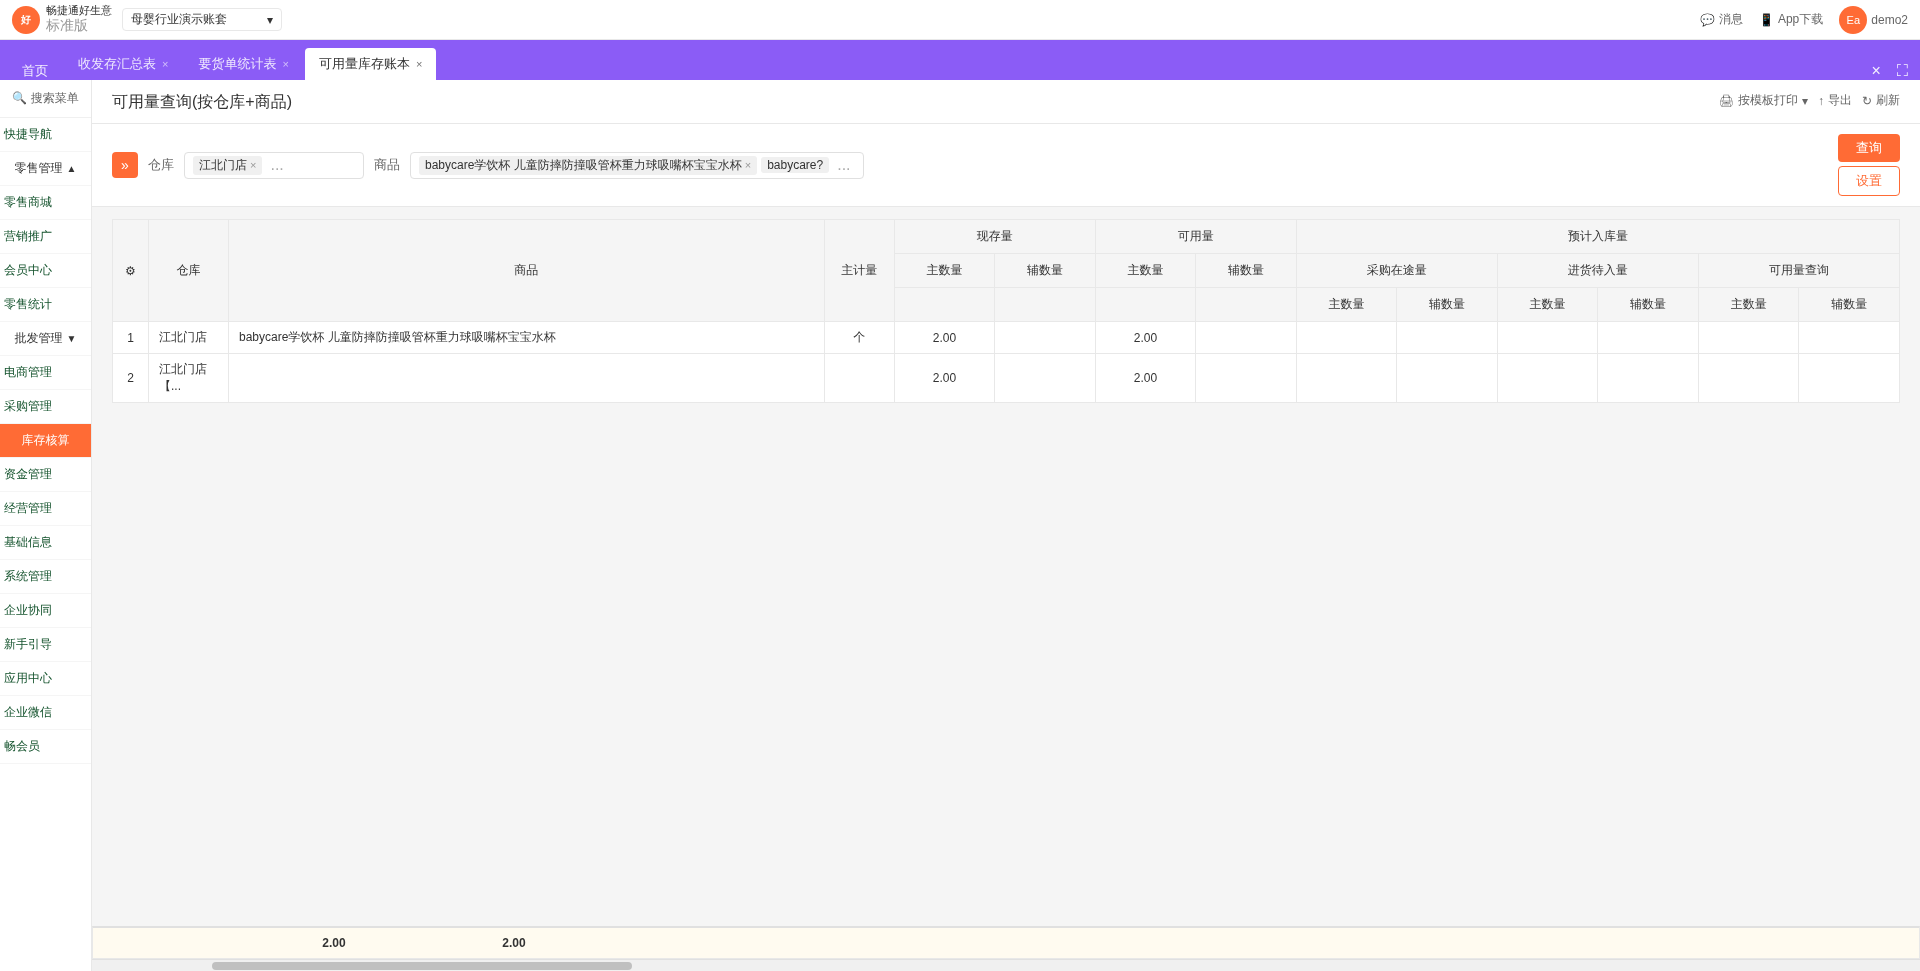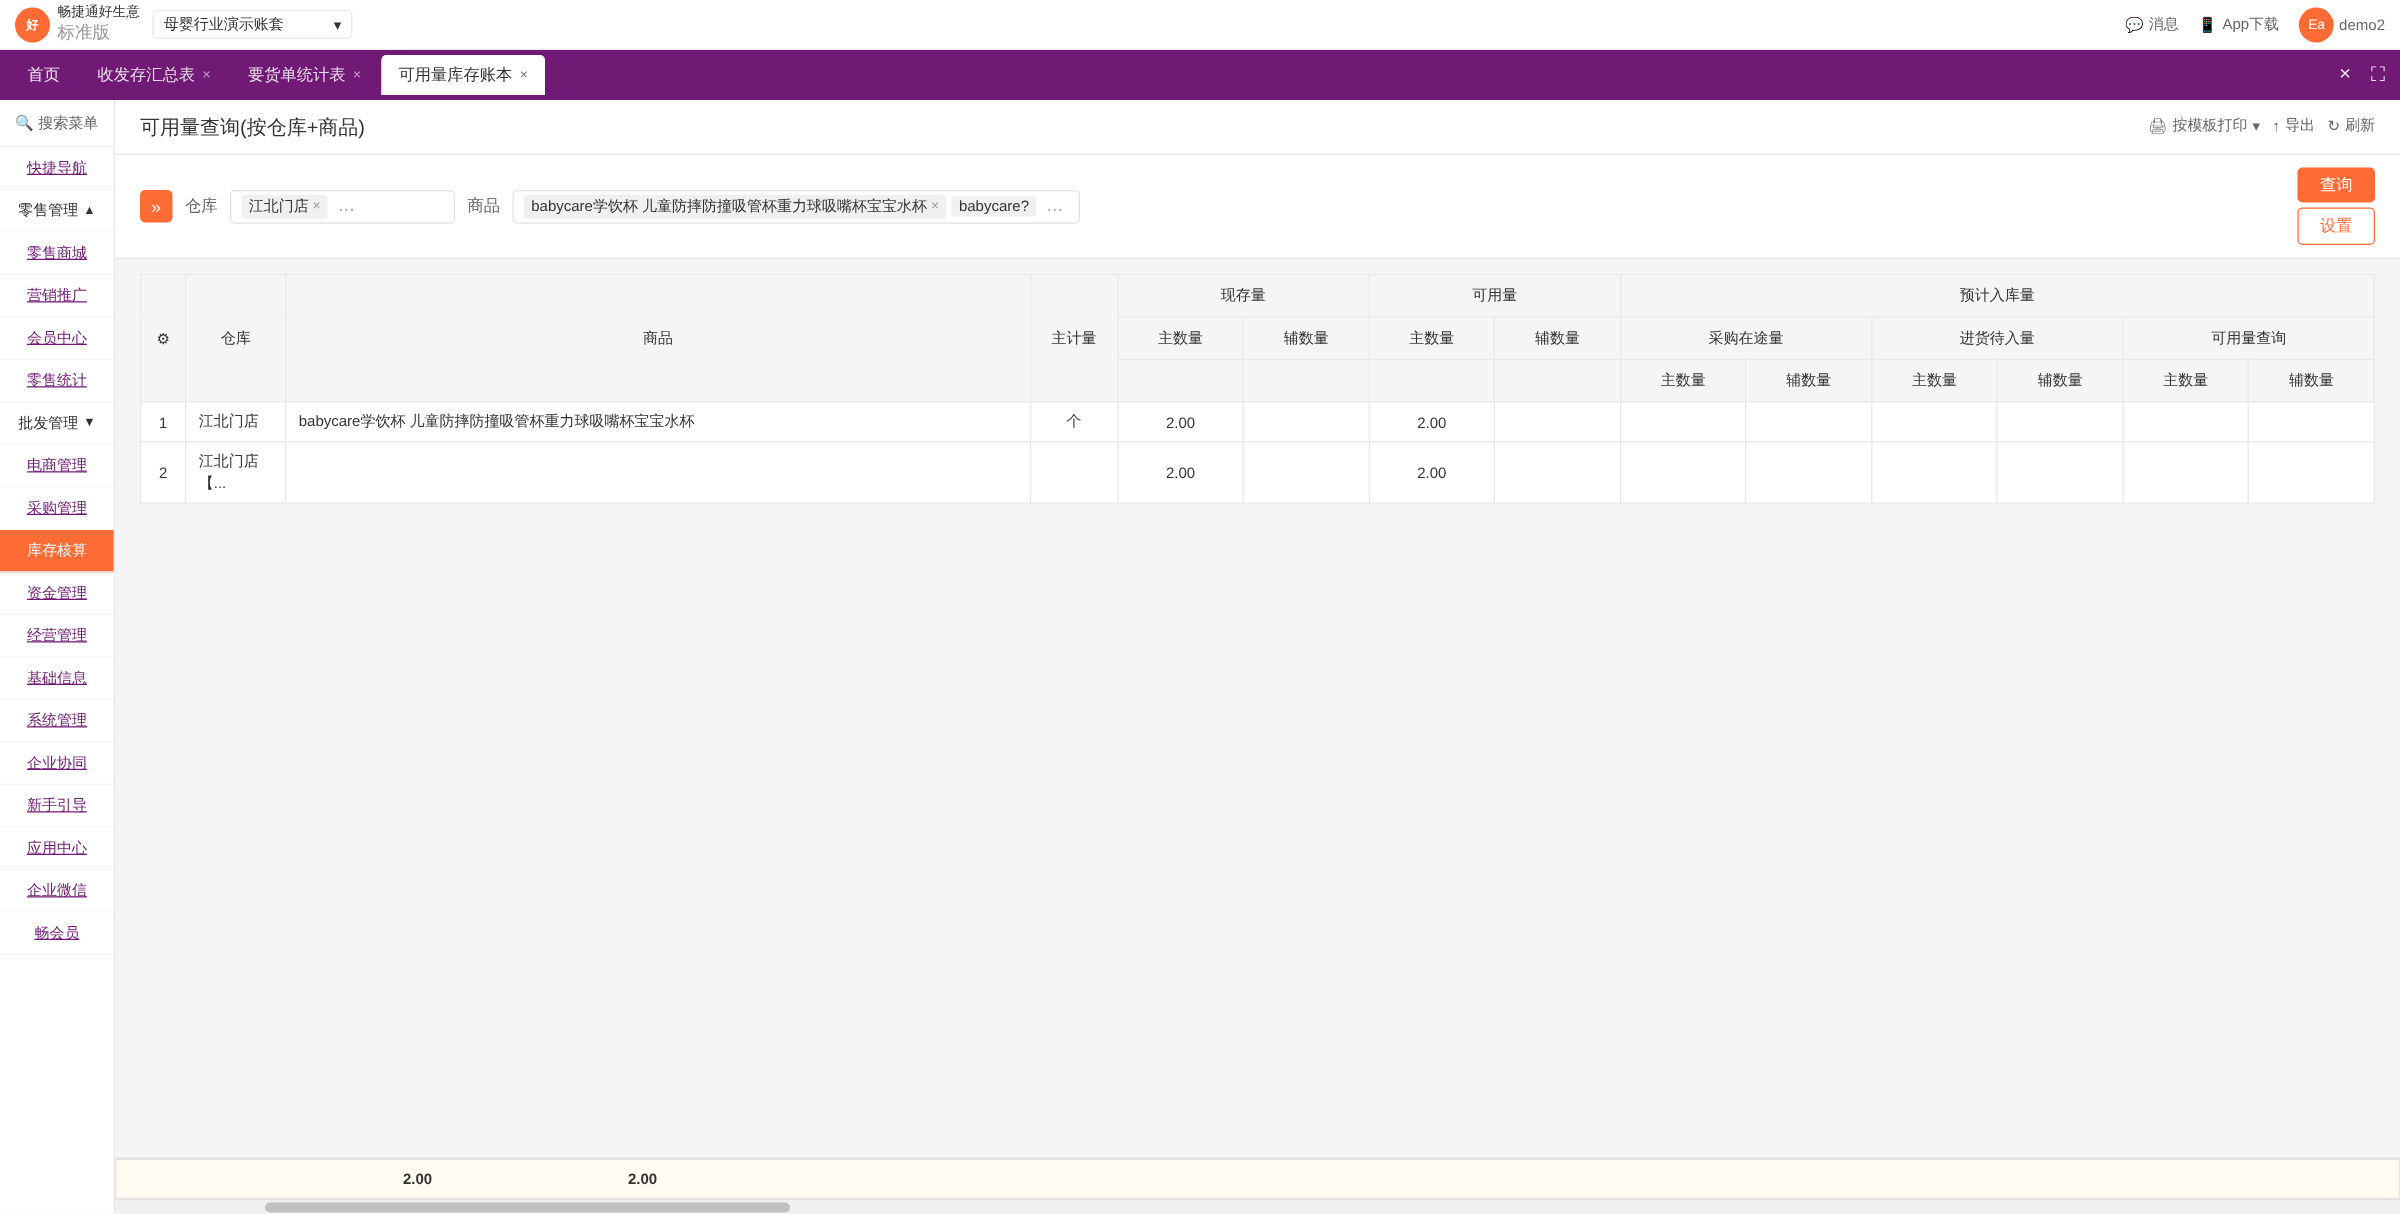--- a/index.html
+++ b/index.html
@@ -22,23 +22,23 @@
     .logo-text { font-size: 11px; color: #333; line-height: 1.2; }
     .logo-subtitle { color: #999; font-size: 14px; }
     .industry-select { display: flex; align-items: center; gap: 4px; border: 1px solid #e8e8e8; border-radius: 4px; padding: 2px 8px; font-size: 12px; color: #333; cursor: pointer; min-width: 160px; justify-content: space-between; }
     .topbar-right { display: flex; align-items: center; gap: 16px; }
     .topbar-action { display: flex; align-items: center; gap: 4px; font-size: 12px; color: #666; cursor: pointer; }
     .avatar { width: 28px; height: 28px; border-radius: 50%; background: #ff6b35; display: flex; align-items: center; justify-content: center; color: white; font-size: 11px; }
 
     
     .nav-tabs {
       height: 40px;
-      background: #701a75;
-      display: flex;
-      align-items: center;
+      background: #8b5cf6;
+      display: flex;
+      align-items: flex-end;
       padding: 0 8px;
       gap: 2px;
       flex-shrink: 0;
     }
     .nav-tab {
       height: 32px;
       padding: 0 14px;
       border-radius: 4px 4px 0 0;
       display: flex;
       align-items: center;
@@ -82,26 +82,25 @@
     .sidebar-search {
       padding: 10px 8px;
       border-bottom: 1px solid #f0f0f0;
       font-size: 12px;
       color: #666;
       cursor: pointer;
       text-align: center;
     }
     .sidebar-nav-item {
       padding: 8px 4px;
-      text-align: center;
+      text-align: left;
       font-size: 12px;
-      color: #701a75;
+      color: #14532d;
       cursor: pointer;
       border-bottom: 1px solid #f5f5f5;
-      text-decoration: underline;
     }
     .sidebar-group {
       padding: 8px 4px;
       text-align: center;
       font-size: 12px;
       color: #333;
       cursor: pointer;
       border-bottom: 1px solid #f5f5f5;
       display: flex;
       align-items: center;

